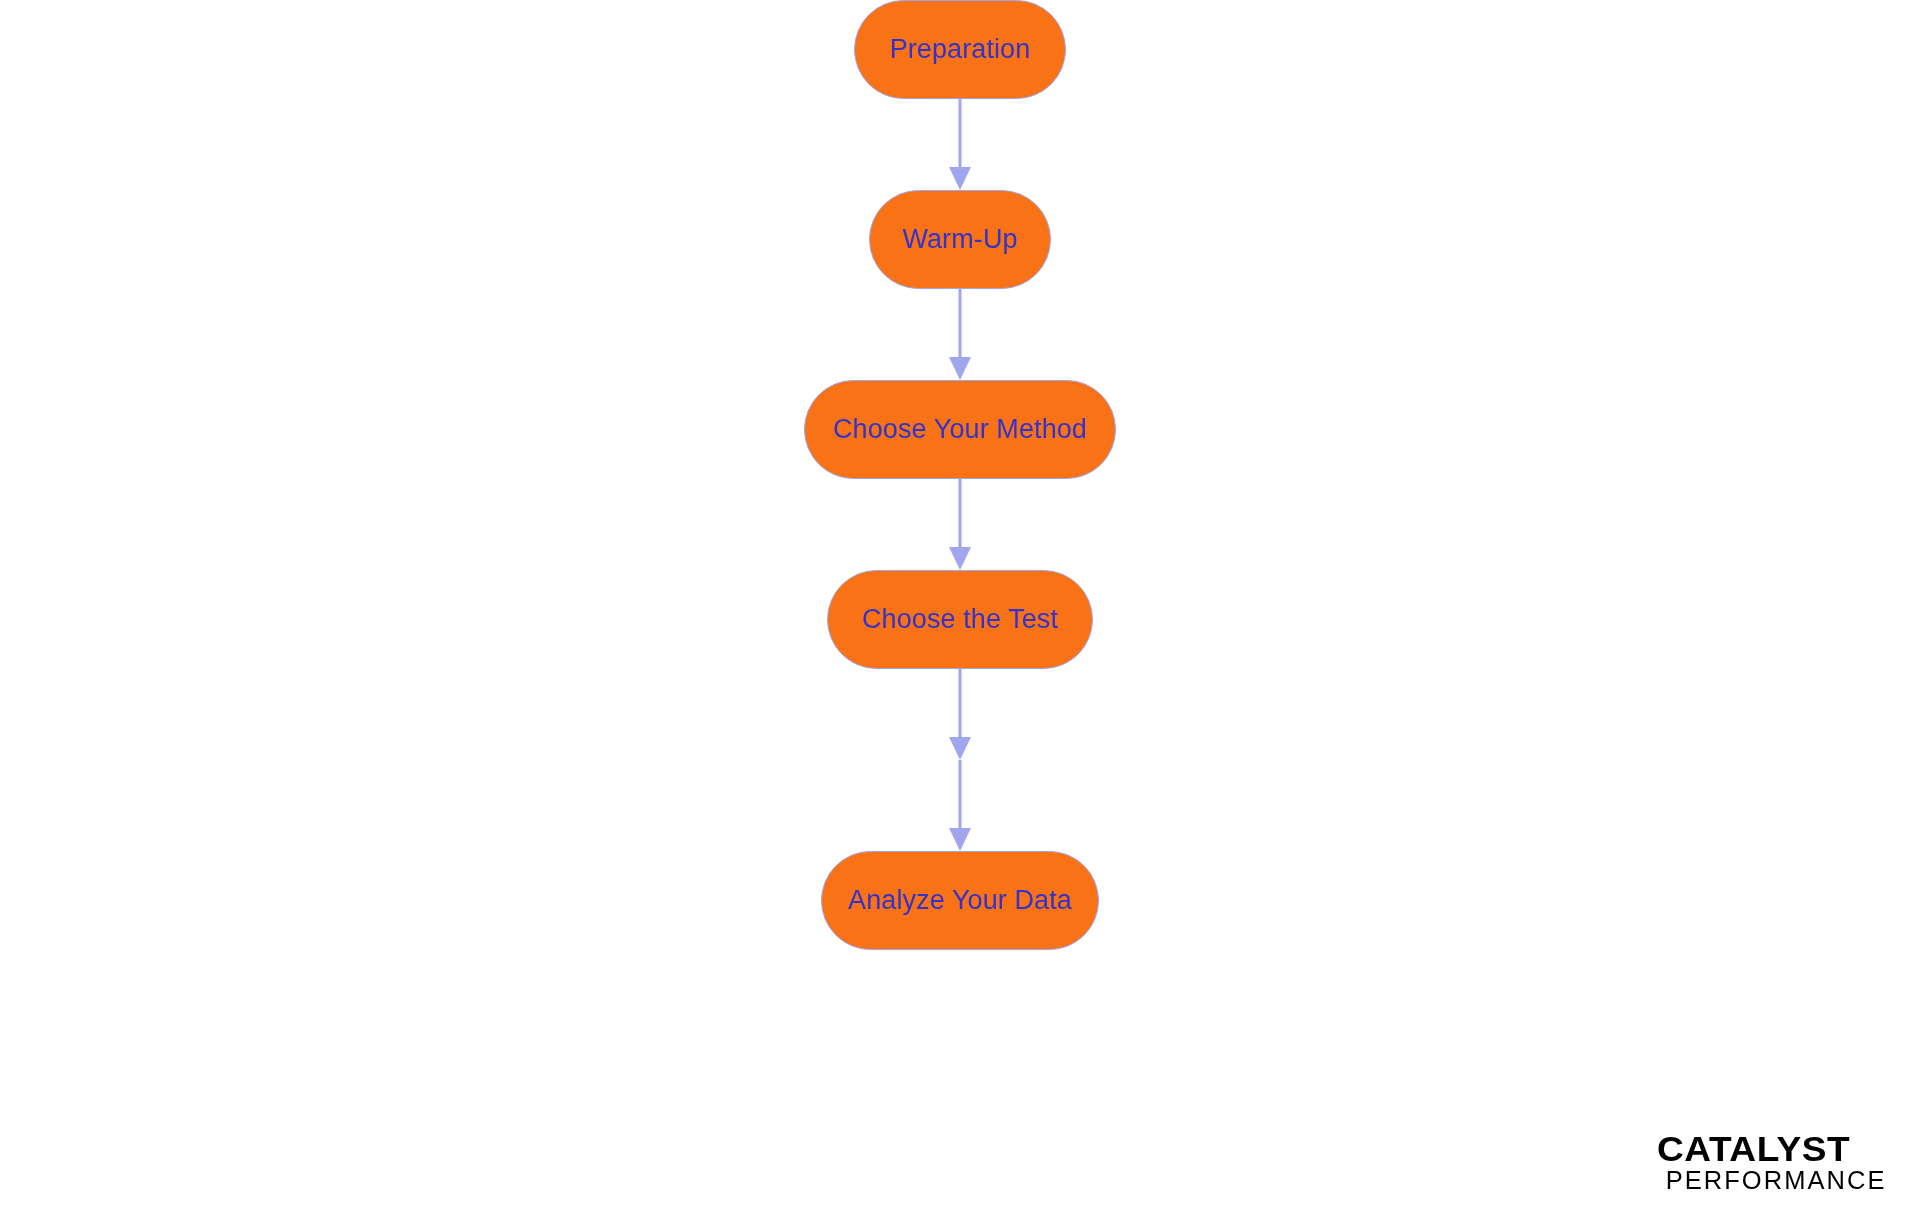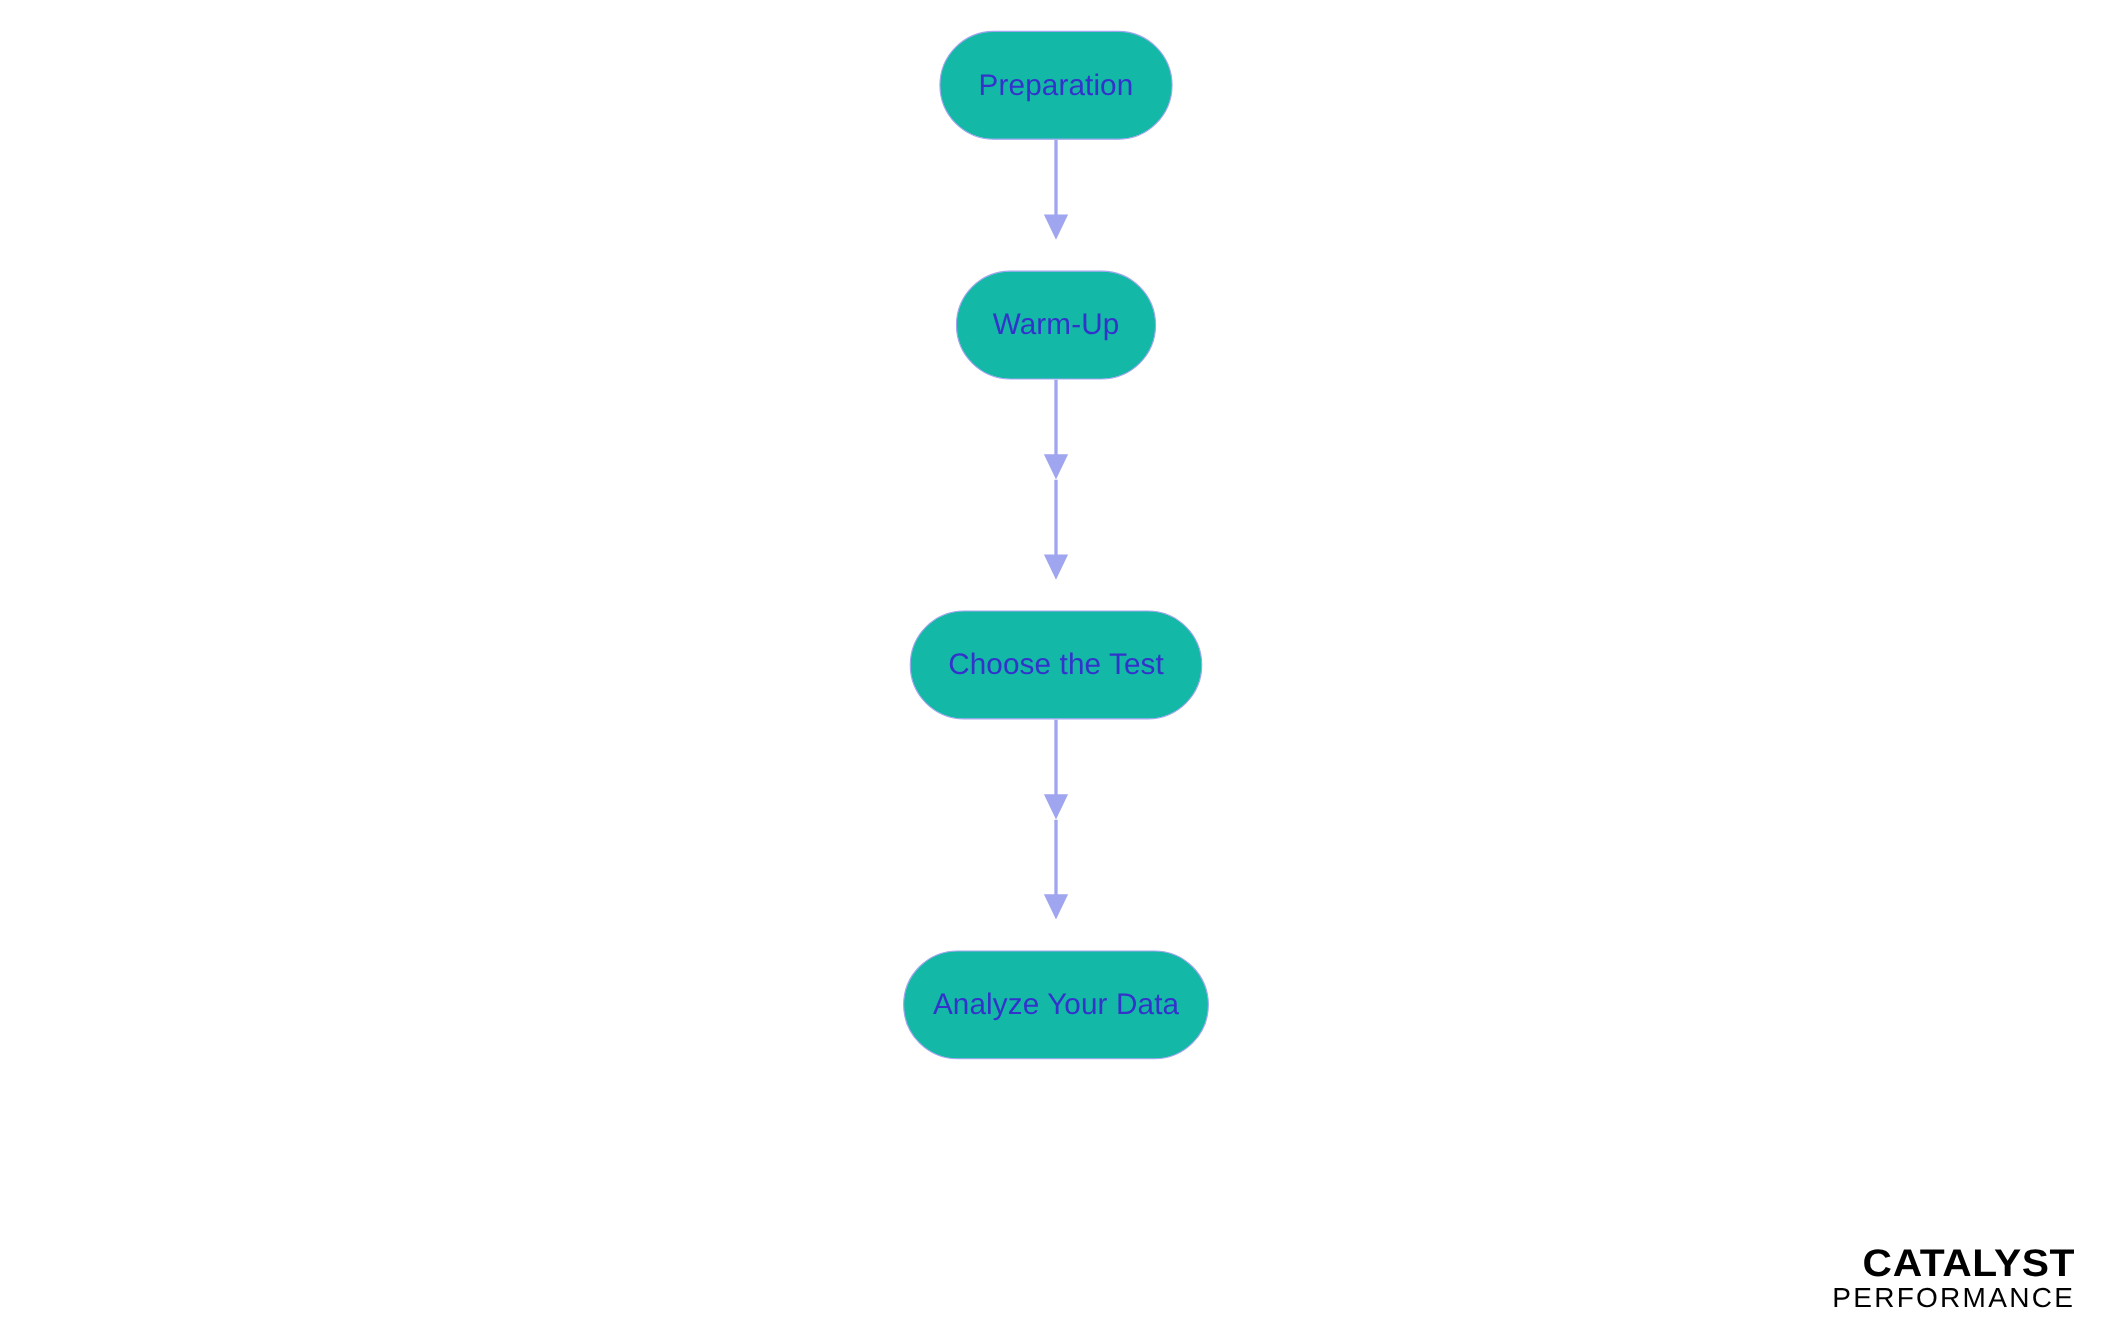--- a/index.html
+++ b/index.html
@@ -35,27 +35,26 @@
     display: flex;
     flex-direction: column;
     align-items: center;
   }
 
   
   .flow-node {
     box-sizing: border-box;
     height: 99px;
     border-radius: 52px;
-    background: #14b8a6;
+    background: #f97316;
     border: 1px solid #9fa5ee;
     display: flex;
     align-items: center;
     justify-content: center;
     flex: none;
-    margin-top: 28px;
   }
   .flow-node-label {
     font-size: 27px;
     font-weight: 400;
     color: #3333cc;
     letter-spacing: 0.1px;
     line-height: 1;
     white-space: nowrap;
     padding: 0 34px;
   }
@@ -73,21 +72,20 @@
     height: 91px;
     flex: none;
     display: block;
   }
 
   
   #brand-logo {
     position: absolute;
     right: 34px;
     bottom: 22px;
-    text-align: right;
     color: #000000;
     user-select: none;
   }
   .brand-primary {
     display: block;
     font-family: "Liberation Sans", "DejaVu Sans", sans-serif;
     font-size: 35px;
     font-weight: 700;
     letter-spacing: 0.5px;
     line-height: 0.96;
@@ -125,20 +123,23 @@
 
     <div class="flow-node node-w-warmup">
       <span class="flow-node-label">Warm-Up</span>
     </div>
 
     <svg class="flow-connector" viewBox="0 0 40 91" aria-hidden="true">
       <line x1="20" y1="0" x2="20" y2="74" stroke="#9fa5ee" stroke-width="3"></line>
       <polygon points="20,91 9,68 31,68" fill="#9fa5ee"></polygon>
     </svg>
 
+    <div class="flow-node node-w-choose-method">
+      <span class="flow-node-label">Choose Your Method</span>
+    </div>
 
     <svg class="flow-connector" viewBox="0 0 40 91" aria-hidden="true">
       <line x1="20" y1="0" x2="20" y2="74" stroke="#9fa5ee" stroke-width="3"></line>
       <polygon points="20,91 9,68 31,68" fill="#9fa5ee"></polygon>
     </svg>
 
     <div class="flow-node node-w-perform-test">
       <span class="flow-node-label">Choose the Test</span>
     </div>
 

